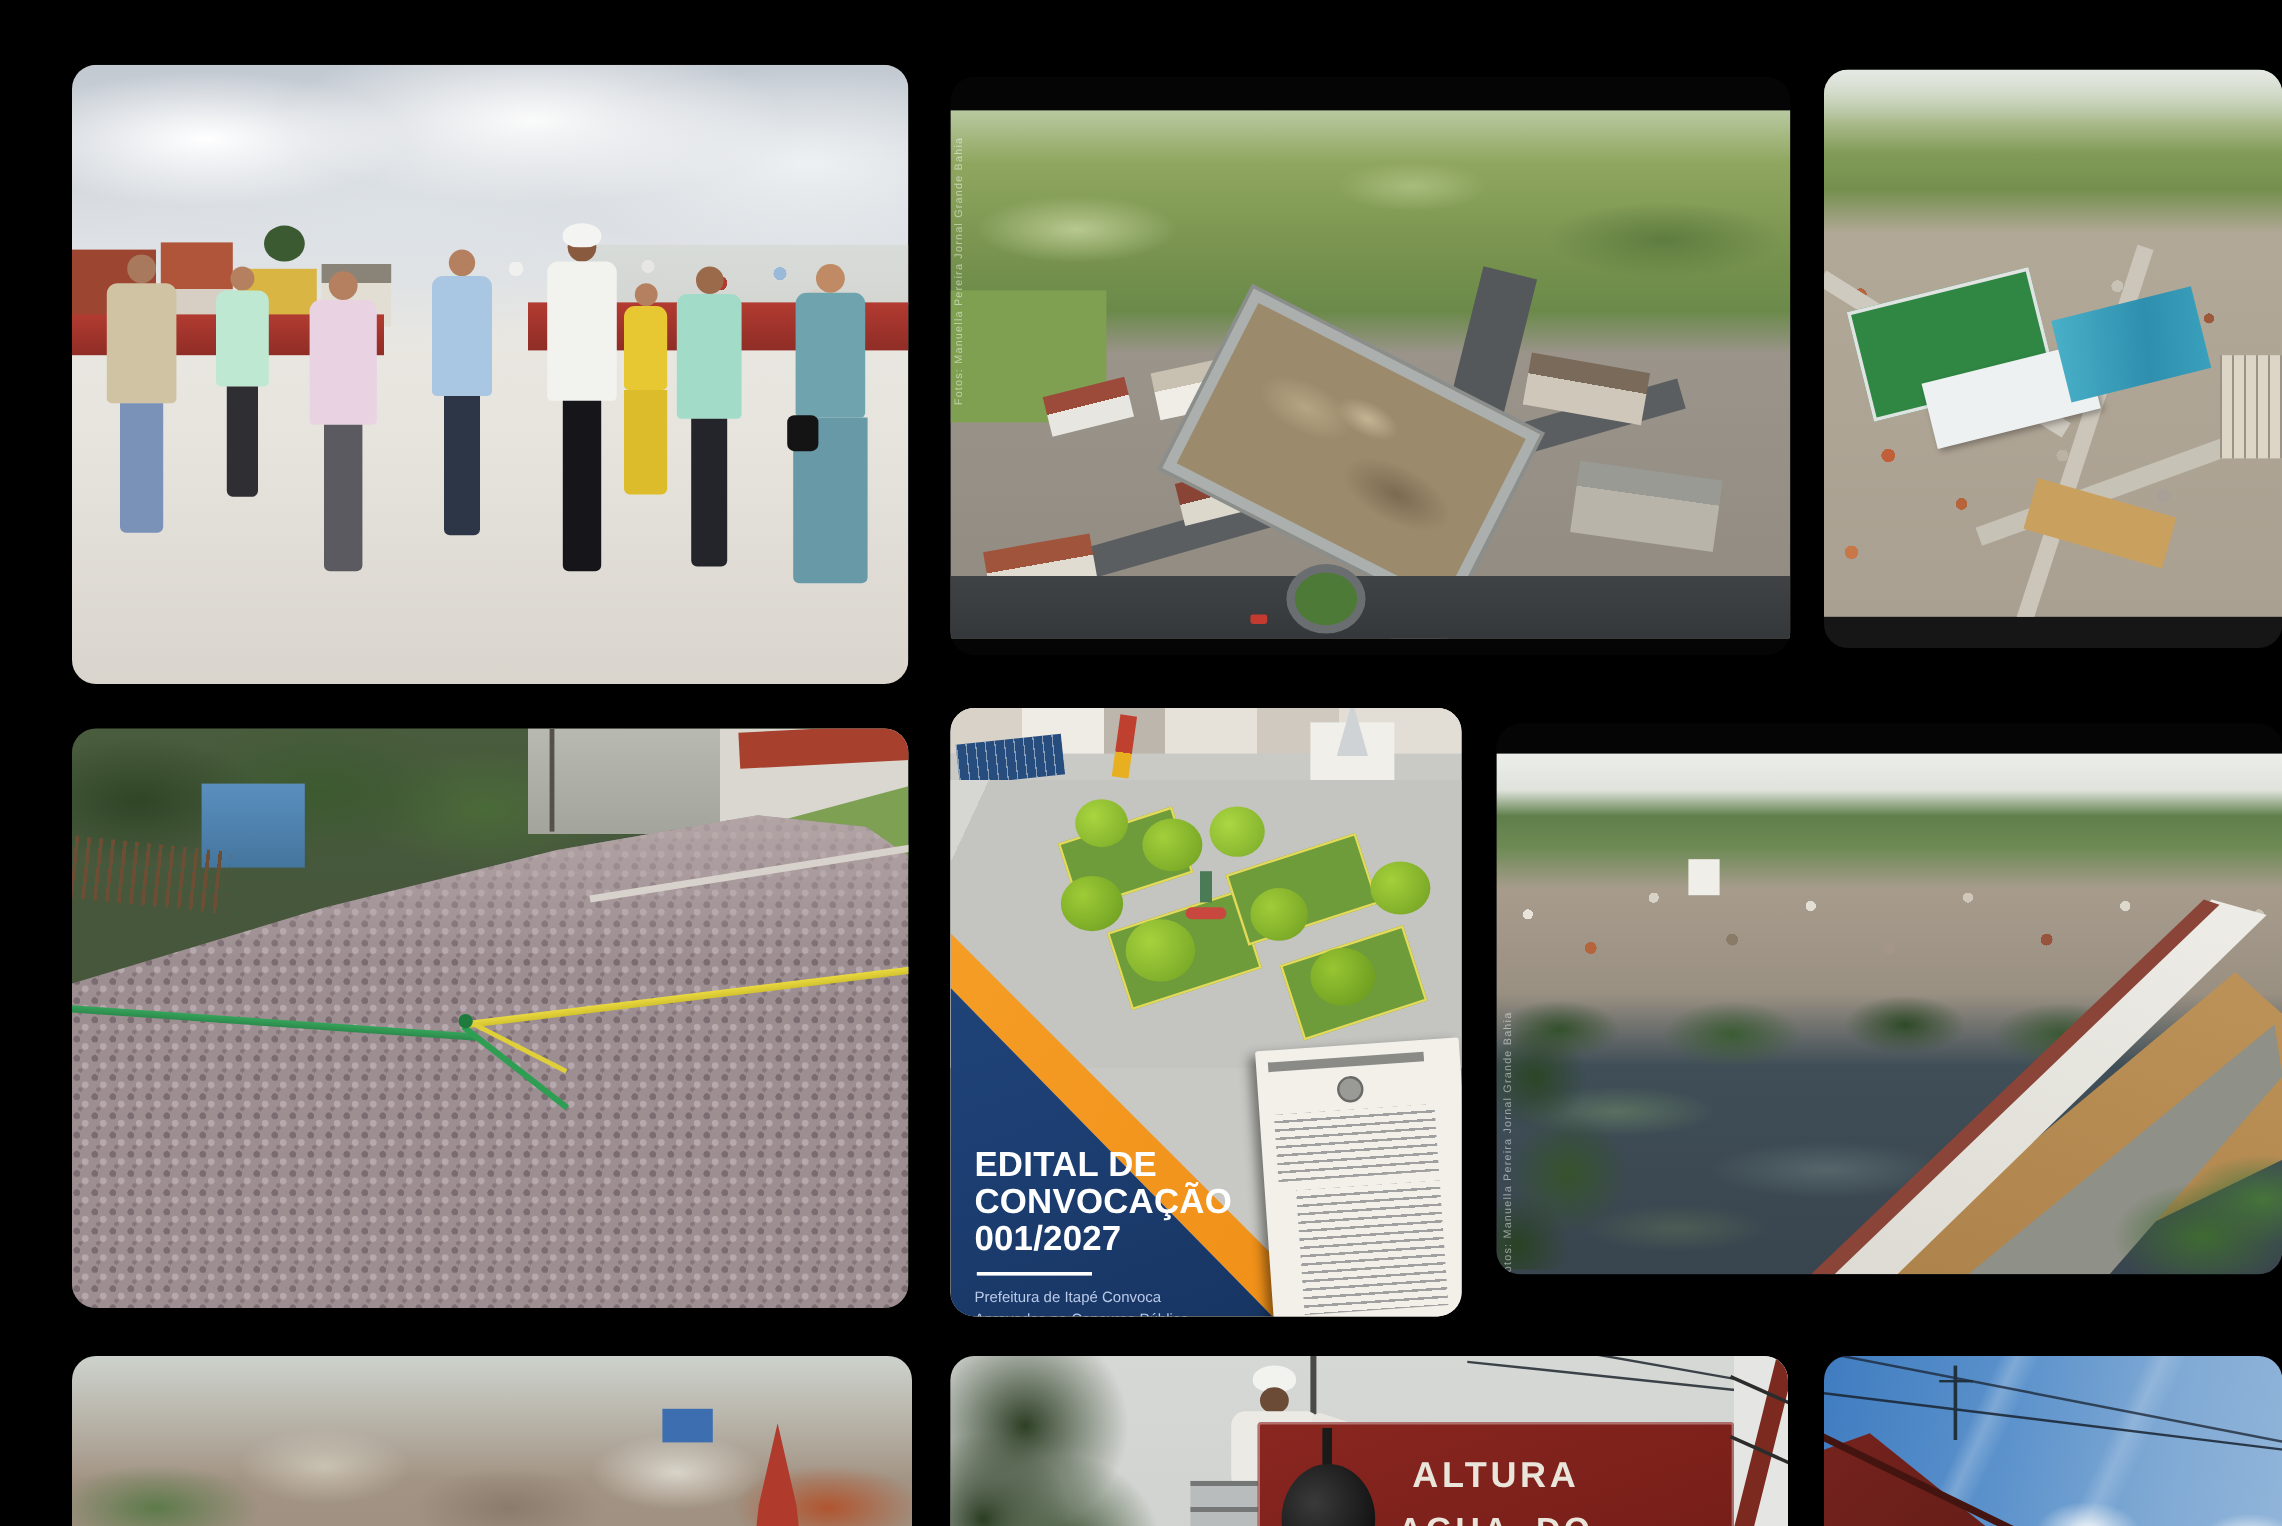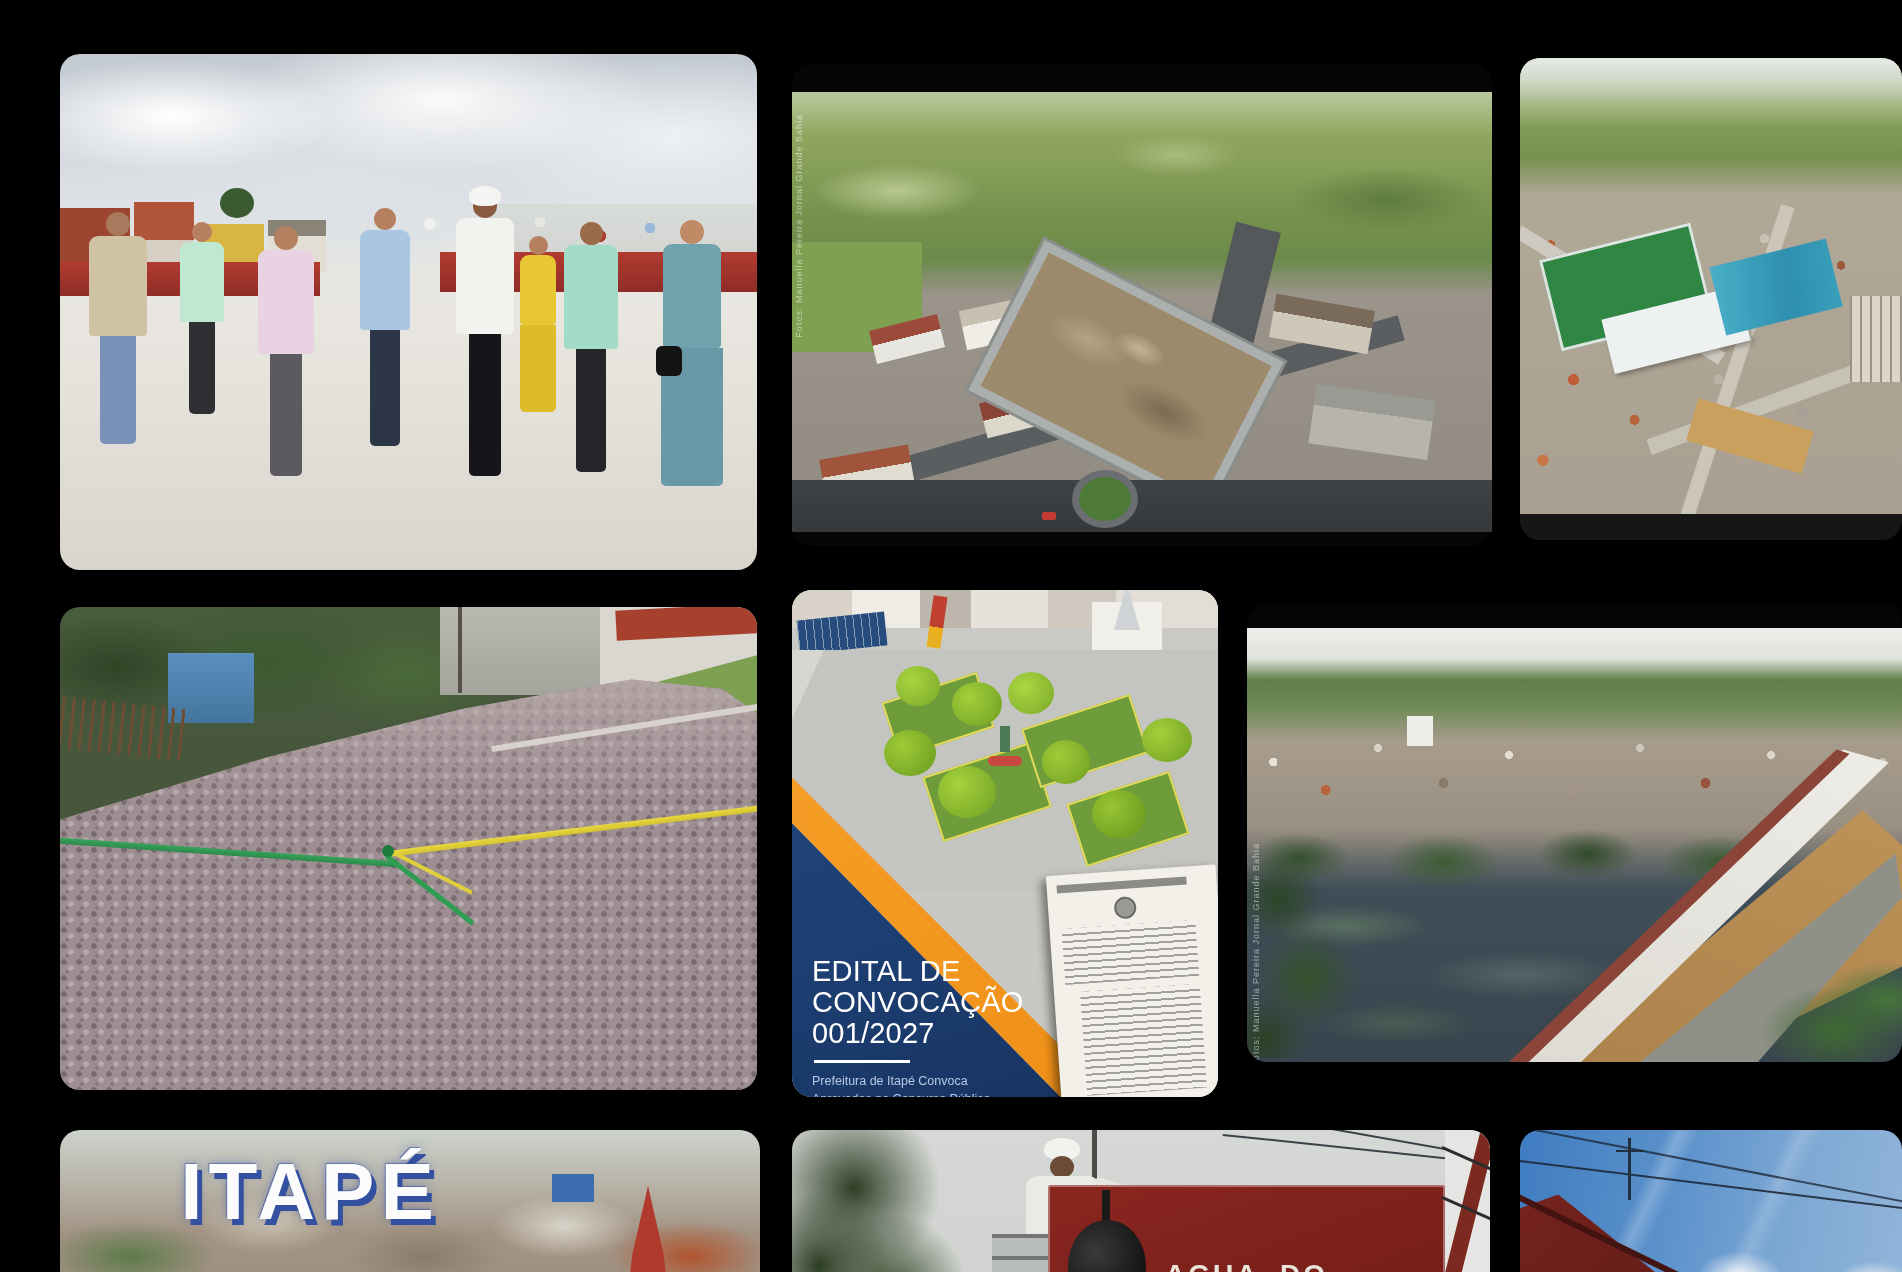--- a/index.html
+++ b/index.html
@@ -211,21 +211,21 @@
     clip-path:polygon(0 37%,75% 100%,63% 100%,0 46%);background:linear-gradient(120deg,#f6a029,#ef8c14);"></div>
   <div class="abs" style="left:0;top:0;width:426px;height:507px;z-index:2;
     clip-path:polygon(0 46%,63% 100%,0 100%);background:linear-gradient(160deg,#24497f 0%,#1d3f73 55%,#16335f 100%);"></div>
   <div class="abs" style="left:262px;top:280px;width:170px;height:240px;z-index:3;
     background:#f3f0ea;transform:rotate(-4deg);box-shadow:-5px 4px 10px rgba(0,0,0,.45);border-radius:2px;">
     <div class="abs" style="left:10px;top:10px;width:130px;height:8px;background:#8a8a86;"></div>
     <div class="abs" style="left:66px;top:26px;width:18px;height:18px;border-radius:50%;background:#9a9a96;border:2px solid #6a6a66;"></div>
     <div class="abs docline" style="left:12px;top:54px;width:134px;height:56px;"></div>
     <div class="abs docline" style="left:26px;top:118px;width:120px;height:104px;"></div>
   </div>
-  <div class="abs" style="left:20px;top:366px;z-index:4;color:#ffffff;font-weight:normal;font-size:29px;line-height:31px;letter-spacing:.2px;">
+  <div class="abs" style="left:20px;top:366px;z-index:4;color:#ffffff;font-weight:bold;font-size:29px;line-height:31px;letter-spacing:.2px;">
     <div>EDITAL DE</div>
     <div>CONVOCAÇÃO</div>
     <div>001/2027</div>
   </div>
   <div class="abs" style="left:22px;top:470px;width:96px;height:3px;background:#ffffff;z-index:4;"></div>
   <div class="abs" style="left:20px;top:482px;z-index:4;color:#b9c9e8;font-size:12.5px;line-height:18px;">
     <div>Prefeitura de Itapé Convoca</div>
     <div>Aprovados no Concurso Público</div>
   </div>
 </div>
@@ -284,22 +284,20 @@
        radial-gradient(ellipse 100px 44px at 30% 40%,#c8bfae 0%,transparent 72%),
        radial-gradient(ellipse 110px 46px at 52% 55%,#8a7b6c 0%,transparent 72%),
        radial-gradient(ellipse 100px 44px at 72% 42%,#d9d4c9 0%,transparent 72%),
        radial-gradient(ellipse 110px 50px at 90% 55%,#b0552f 0%,transparent 72%),
        radial-gradient(ellipse 140px 60px at 20% 85%,#6e4a3a 0%,transparent 75%),
        radial-gradient(ellipse 140px 60px at 70% 90%,#5e3f35 0%,transparent 75%),
        linear-gradient(180deg,#a99b8c 0%,#9a8a7a 100%);">
   <div class="abs" style="left:492px;top:44px;width:42px;height:28px;background:#3d6fb0;"></div>
   <div class="abs" style="left:560px;top:56px;width:56px;height:180px;
     background:#b03a2c;clip-path:polygon(50% 0,78% 38%,100% 100%,0 100%,22% 38%);"></div>
-  <div class="abs" style="left:30px;top:16px;width:440px;text-align:center;font-size:80px;font-weight:900;letter-spacing:6px;color:#fcfcfd;
-    text-shadow:5px 6px 0 #3450a0,-1px -1px 0 rgba(52,80,160,.55),0 0 10px rgba(40,70,170,.5);">ITAPÉ</div>
 </div>
 
 <div class="tile" style="left:792px;top:1130px;width:698px;height:230px;background:linear-gradient(180deg,#d6d8d5,#cdd0cc);">
   <div class="abs" style="left:-30px;top:-20px;width:230px;height:260px;background:
     radial-gradient(ellipse 120px 120px at 40% 30%,#2e4026 0%,rgba(46,64,38,0) 72%),
     radial-gradient(ellipse 110px 110px at 55% 70%,#344a2a 0%,rgba(52,74,42,0) 72%),
     radial-gradient(ellipse 100px 100px at 25% 60%,#2a3c22 0%,rgba(42,60,34,0) 72%);"></div>
   <div class="abs" style="left:430px;top:18px;width:270px;height:2px;background:#3a4248;transform:rotate(6deg);"></div>
   <div class="abs" style="left:470px;top:6px;width:230px;height:2px;background:#3a4248;transform:rotate(10deg);"></div>
   <div class="abs" style="left:300px;top:0;width:5px;height:66px;background:#4a4a46;"></div>
@@ -307,20 +305,21 @@
     <div class="abs" style="left:44px;top:0;width:36px;height:22px;border-radius:50% 50% 42% 42%;background:#f2f2ee;"></div>
     <div class="abs" style="left:50px;top:18px;width:24px;height:22px;border-radius:50%;background:#6b4a36;"></div>
     <div class="abs" style="left:26px;top:38px;width:74px;height:66px;border-radius:12px;background:#eceae4;"></div>
     <div class="abs" style="left:58px;top:58px;width:20px;height:34px;background:#e4cf6a;"></div>
     <div class="abs" style="left:92px;top:44px;width:42px;height:14px;border-radius:7px;background:#e8e6e0;transform:rotate(18deg);"></div>
   </div>
   <div class="abs" style="left:200px;top:104px;width:96px;height:126px;background:#b9bcbc;
     background-image:repeating-linear-gradient(180deg,rgba(60,60,60,.55) 0 4px,transparent 4px 22px);"></div>
   <div class="abs" style="left:256px;top:55px;width:397px;height:175px;
     background:linear-gradient(160deg,#8a2620,#701b16);box-shadow:inset 0 0 0 2px rgba(255,255,255,.35);border-radius:3px;">
+    <div style="position:absolute;left:0;top:28px;width:100%;text-align:center;color:#e9e5da;font-size:30px;font-weight:bold;letter-spacing:3px;">ALTURA</div>
     <div style="position:absolute;left:0;top:74px;width:100%;text-align:center;color:#e9e5da;font-size:28px;font-weight:bold;letter-spacing:3px;white-space:pre;">AGUA  DO</div>
   </div>
   <div class="abs" style="left:268px;top:60px;width:92px;height:130px;">
     <div class="abs" style="left:42px;top:0;width:8px;height:34px;background:#1a1a1a;"></div>
     <div class="abs" style="left:8px;top:30px;width:78px;height:92px;border-radius:50%;background:radial-gradient(circle at 35% 35%,#3a3a3a,#121212 70%);"></div>
   </div>
   <div class="abs" style="left:653px;top:0;width:45px;height:230px;background:#e5e6e3;">
     <div class="abs" style="left:6px;top:-10px;width:16px;height:260px;background:#7c2a1f;transform:rotate(14deg);"></div>
     <div class="abs" style="left:-6px;top:30px;width:70px;height:3px;background:#2c2c2c;transform:rotate(24deg);"></div>
     <div class="abs" style="left:-6px;top:80px;width:70px;height:3px;background:#2c2c2c;transform:rotate(24deg);"></div>

